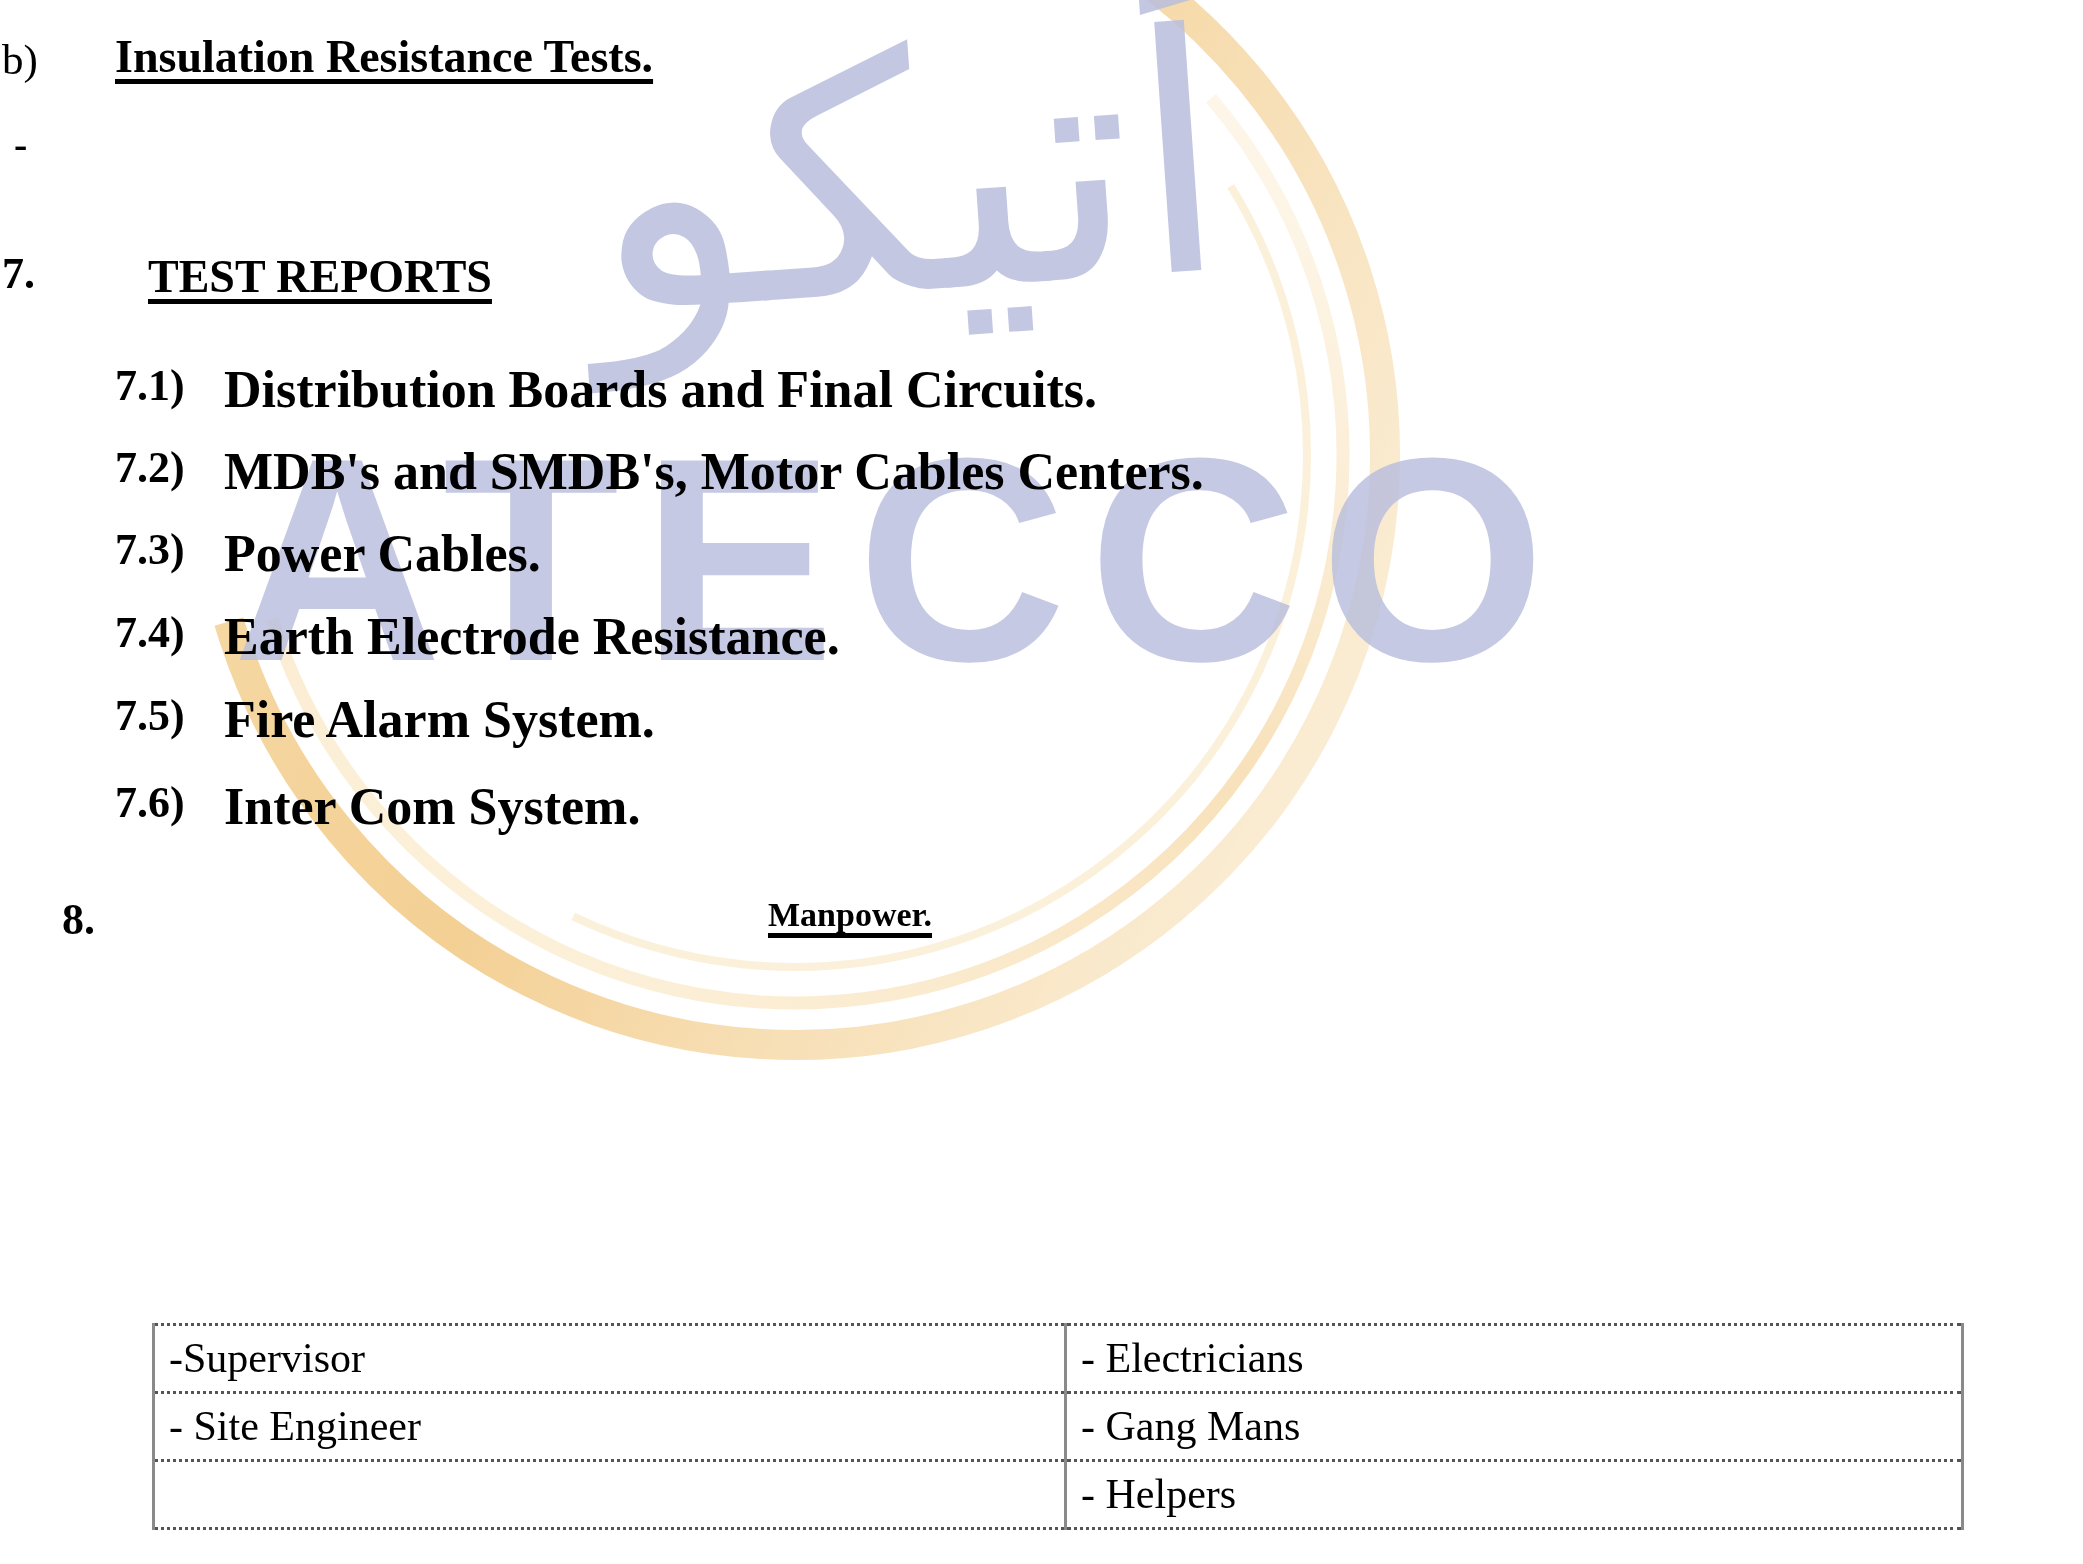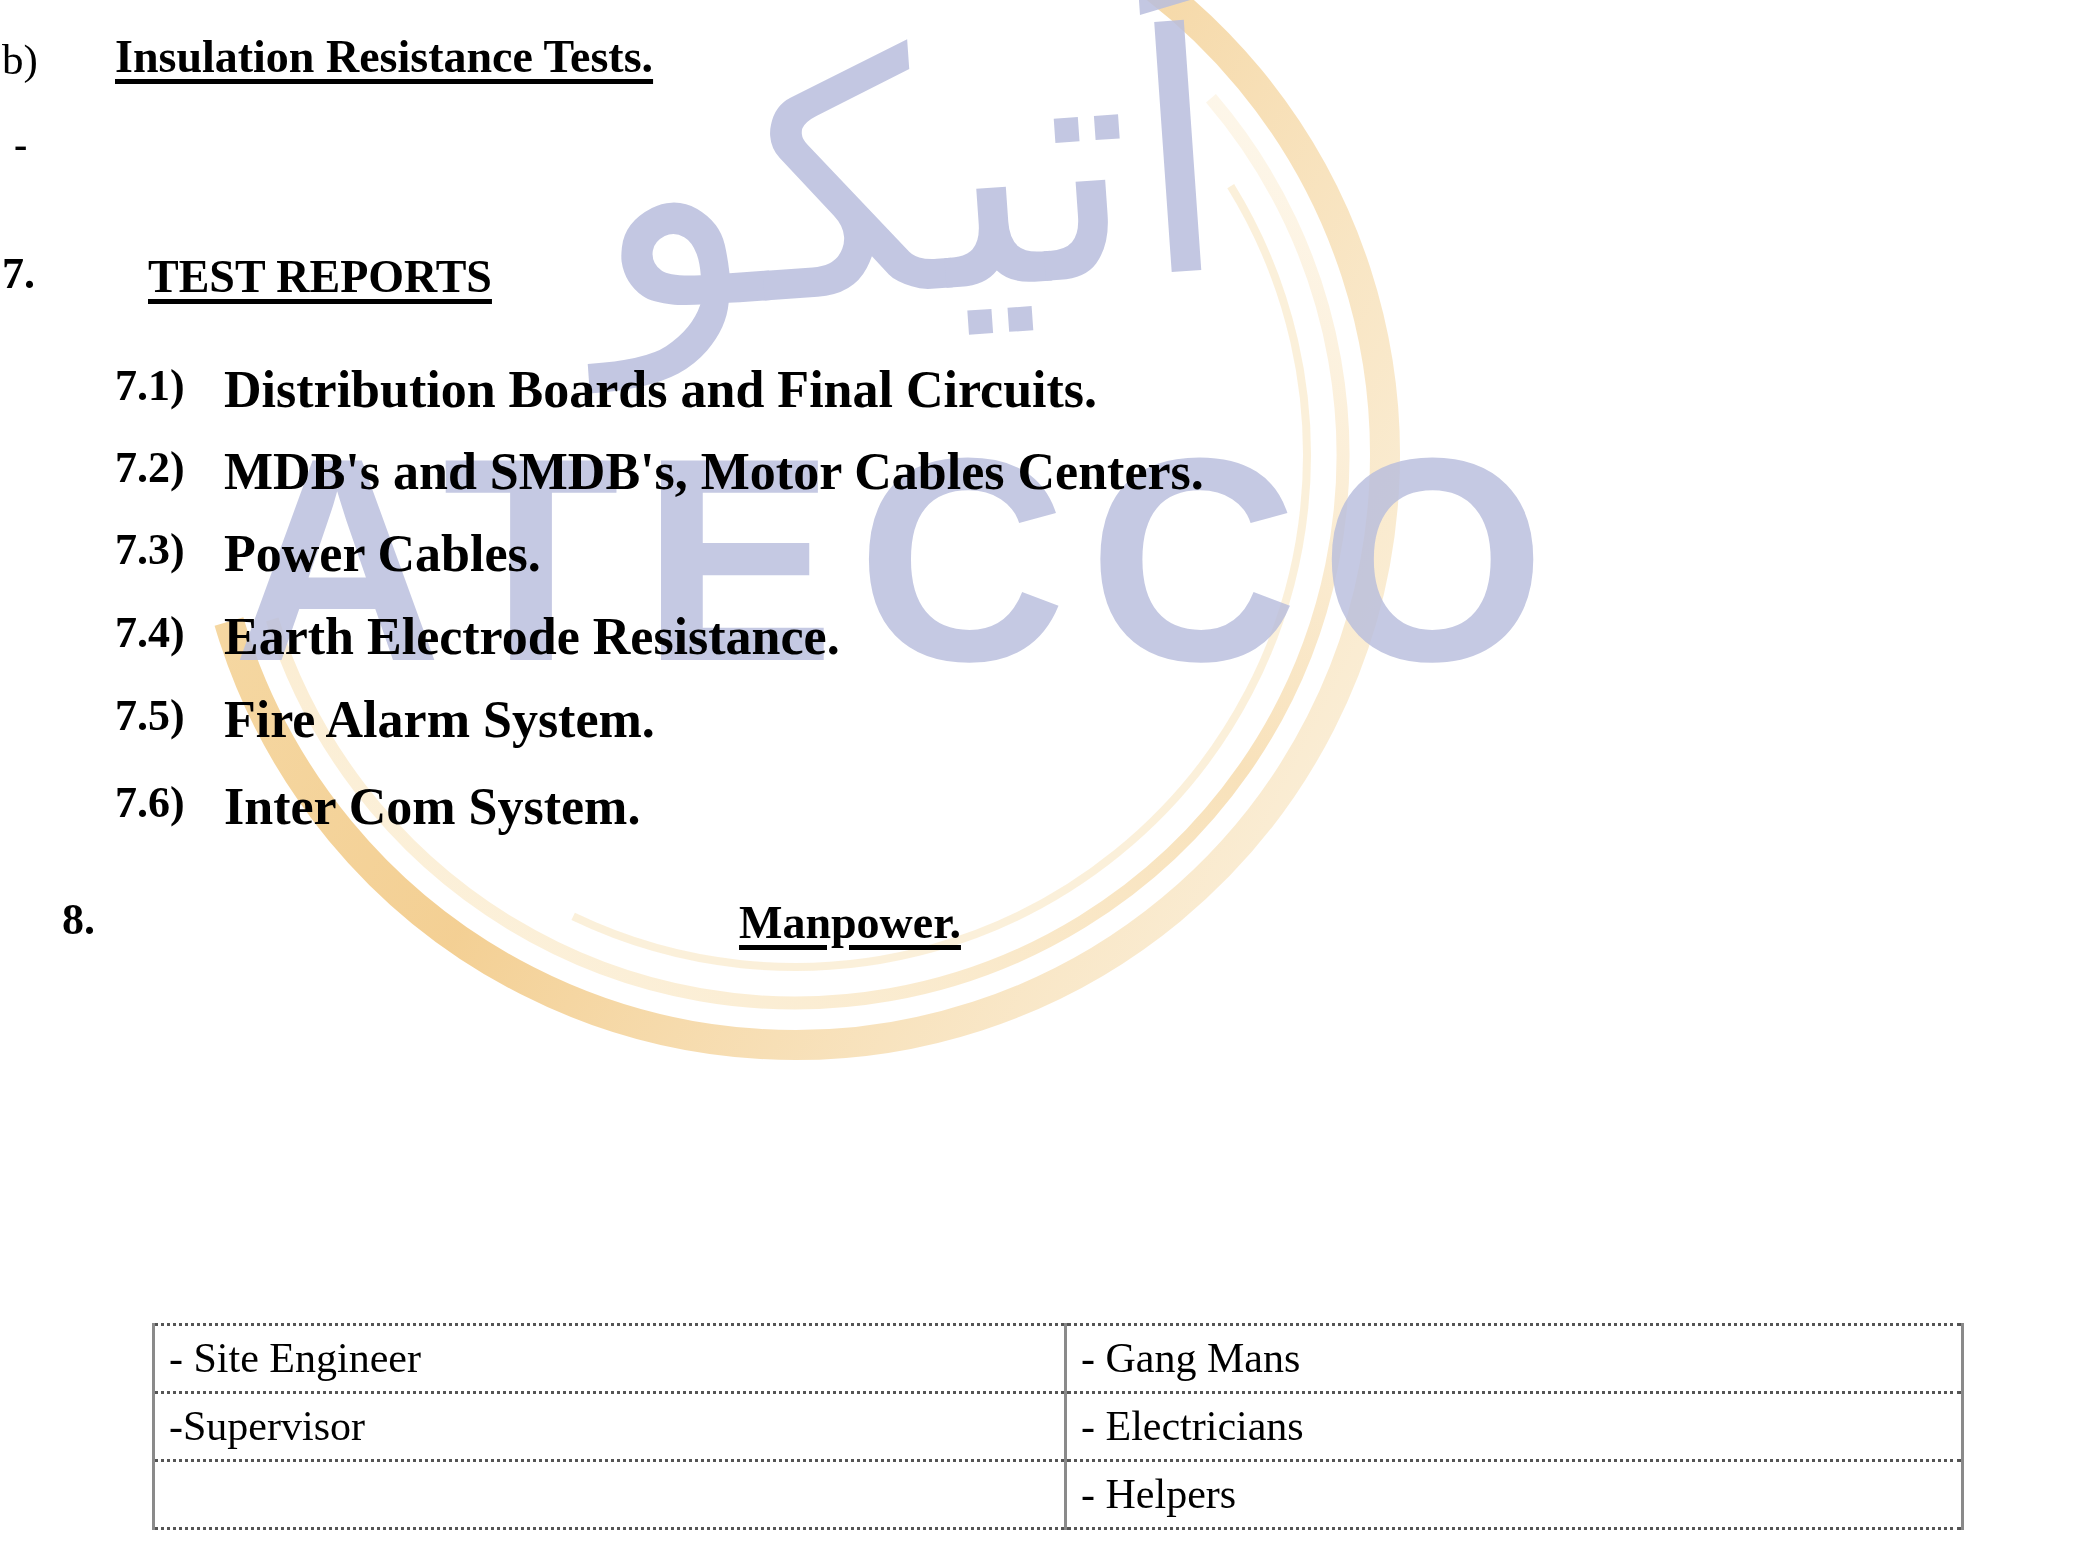--- a/index.html
+++ b/index.html
@@ -87,21 +87,21 @@
     position: absolute;
     left: 224px;
     font-size: 52px;
     font-weight: bold;
     white-space: nowrap;
   }
 
   
   #lbl-8          { left: 62px; top: 898px; font-size: 44px; font-weight: bold; }
   #h-manpower     { left: 0;    top: 896px; width: 1700px; text-align: center;
-                    font-size: 46px; }
+                    font-size: 34px; }
 
   
   .manpower-table {
     position: absolute;
     left: 152px;
     top: 1323px;
     width: 1775px;
     border-collapse: collapse;
     table-layout: fixed;
   }
@@ -179,26 +179,26 @@
 
     <span class="sub-num" style="top:777px;">7.6)</span>
     <span class="sub-txt" style="top:777px;">Inter Com System.</span>
 
     <span class="marker" id="lbl-8">8.</span>
     <div class="row h-bold-ul" id="h-manpower">Manpower.</div>
 
     <table class="manpower-table">
       <tbody>
         <tr>
+          <td class="left-col">-Supervisor</td>
+          <td class="right-col">- Electricians</td>
+        </tr>
+        <tr>
           <td class="left-col">- Site Engineer</td>
           <td class="right-col">- Gang Mans</td>
-        </tr>
-        <tr>
-          <td class="left-col">-Supervisor</td>
-          <td class="right-col">- Electricians</td>
         </tr>
         <tr>
           <td class="left-col"></td>
           <td class="right-col">- Helpers</td>
         </tr>
       </tbody>
     </table>
 
   </div>
 </div>

